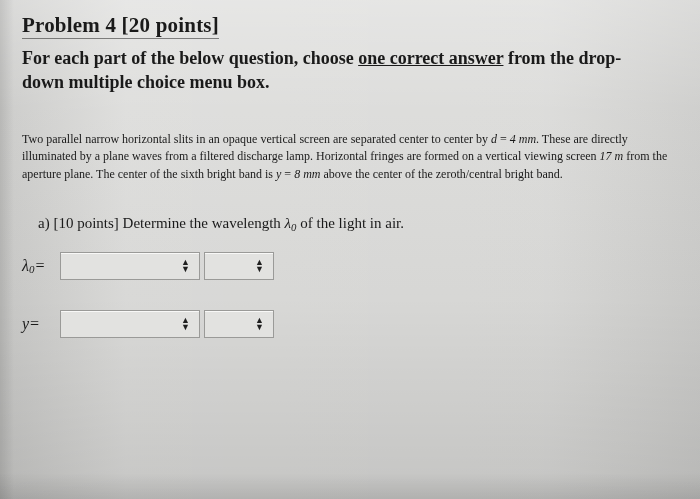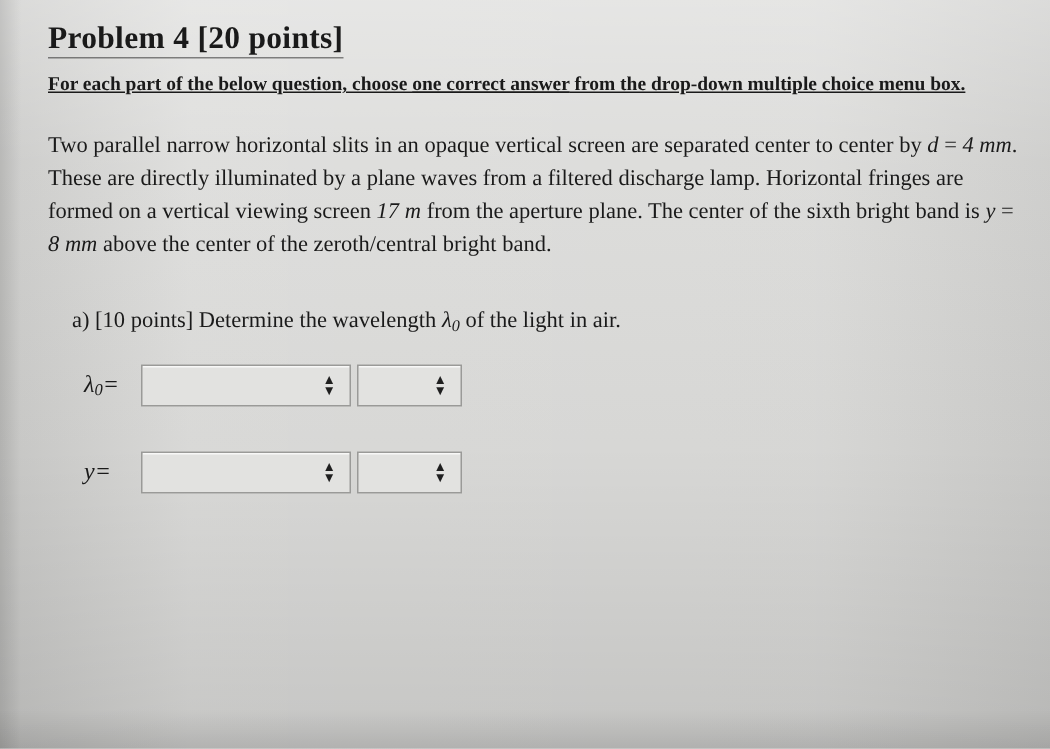--- a/index.html
+++ b/index.html
@@ -19,48 +19,47 @@
   .page {
     position: absolute;
     inset: 0;
     background:
       linear-gradient(180deg, rgba(255,255,255,0.30) 0%, rgba(255,255,255,0.06) 22%, rgba(0,0,0,0.02) 60%, rgba(0,0,0,0.10) 100%),
       linear-gradient(90deg, rgba(0,0,0,0.07) 0%, rgba(255,255,255,0.10) 18%, rgba(255,255,255,0.04) 78%, rgba(0,0,0,0.06) 100%),
       #d9d9d7;
   }
   .content {
     position: absolute;
-    left: 32px;
+    left: 22px;
     top: 14px;
     right: 18px;
   }
   .title-line {
     font-weight: bold;
     font-size: 21px;
     letter-spacing: 0.2px;
     line-height: 1.1;
     margin: 0 0 6px 0;
     display: inline-block;
     border-bottom: 1px solid rgba(0,0,0,0.45);
     padding-bottom: 1px;
   }
   .instructions {
     font-weight: bold;
-    font-size: 13px;
+    font-size: 18px;
     line-height: 1.32;
     margin: 2px 0 0 0;
     max-width: 640px;
-    text-decoration: underline;
   }
   .instructions .ul {
     text-decoration: underline;
   }
   .body-block {
-    margin-top: 22px;
-    font-size: 15px;
+    margin-top: 36px;
+    font-size: 12px;
     line-height: 1.47;
     max-width: 650px;
   }
   .body-block p {
     margin: 0;
   }
   .part {
     margin-top: 30px;
     font-size: 15px;
     line-height: 1.45;
@@ -72,21 +71,20 @@
   .answer-row {
     display: flex;
     align-items: center;
     margin-top: 12px;
   }
   .var-label {
     font-style: italic;
     font-size: 16px;
     width: 38px;
     flex: none;
-    margin-left: 24px;
   }
   .var-label .sub {
     font-size: 11px;
     vertical-align: -2px;
   }
   .dropdown {
     height: 28px;
     background: #e2e2e0;
     border: 1px solid #9a9a98;
     box-shadow: inset 0 1px 0 rgba(255,255,255,0.75);

